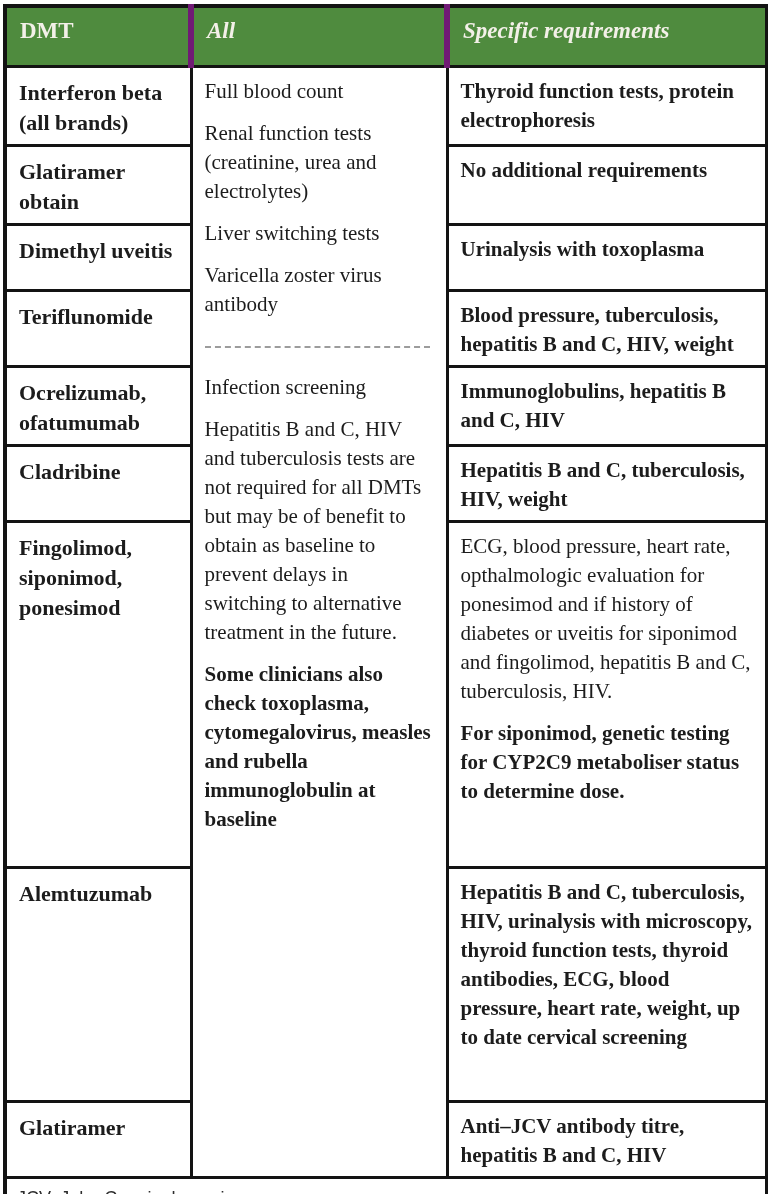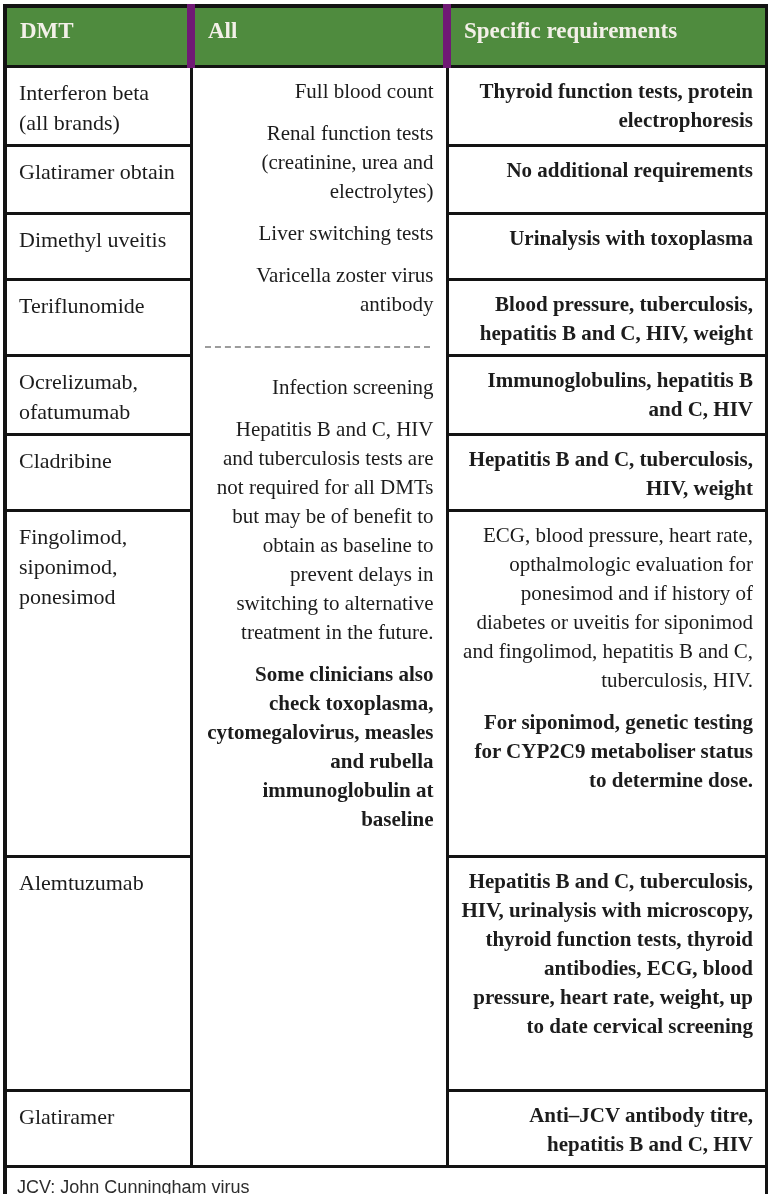--- a/index.html
+++ b/index.html
@@ -30,38 +30,38 @@
     background: #4f8b3e;
     color: #f3f0e8;
     font-size: 23px;
     font-weight: bold;
     text-align: left;
     vertical-align: middle;
     height: 38px;
     padding: 4px 6px 15px 13px;
     border-bottom: 3px solid #131313;
   }
-  th + th { border-left: 8px solid #701a75; }
+  th + th { border-left: 6px solid #701a75; font-style: italic; }
 
   td {
     border: 3px solid #131313;
     vertical-align: top;
     padding: 9px 12px 6px 12px;
     font-size: 21px;
     line-height: 29px;
     color: #1c1c1c;
     overflow: hidden;
   }
   td.dmt {
-    font-weight: normal;
+    font-weight: bold;
     font-size: 22px;
     line-height: 30px;
     padding-top: 10px;
   }
-  td p { margin: 0 0 13px 0; text-align: right; }
+  td p { margin: 0 0 13px 0; }
   td p:last-child { margin-bottom: 0; font-weight: bold; }
 
   hr.dashed-divider {
     border: none;
     border-top: 2px dashed #9c9c9c;
     margin: 27px 4px 25px 0;
   }
 
   tr.footnote-row td {
     font-family: "Liberation Sans", "DejaVu Sans", sans-serif;

